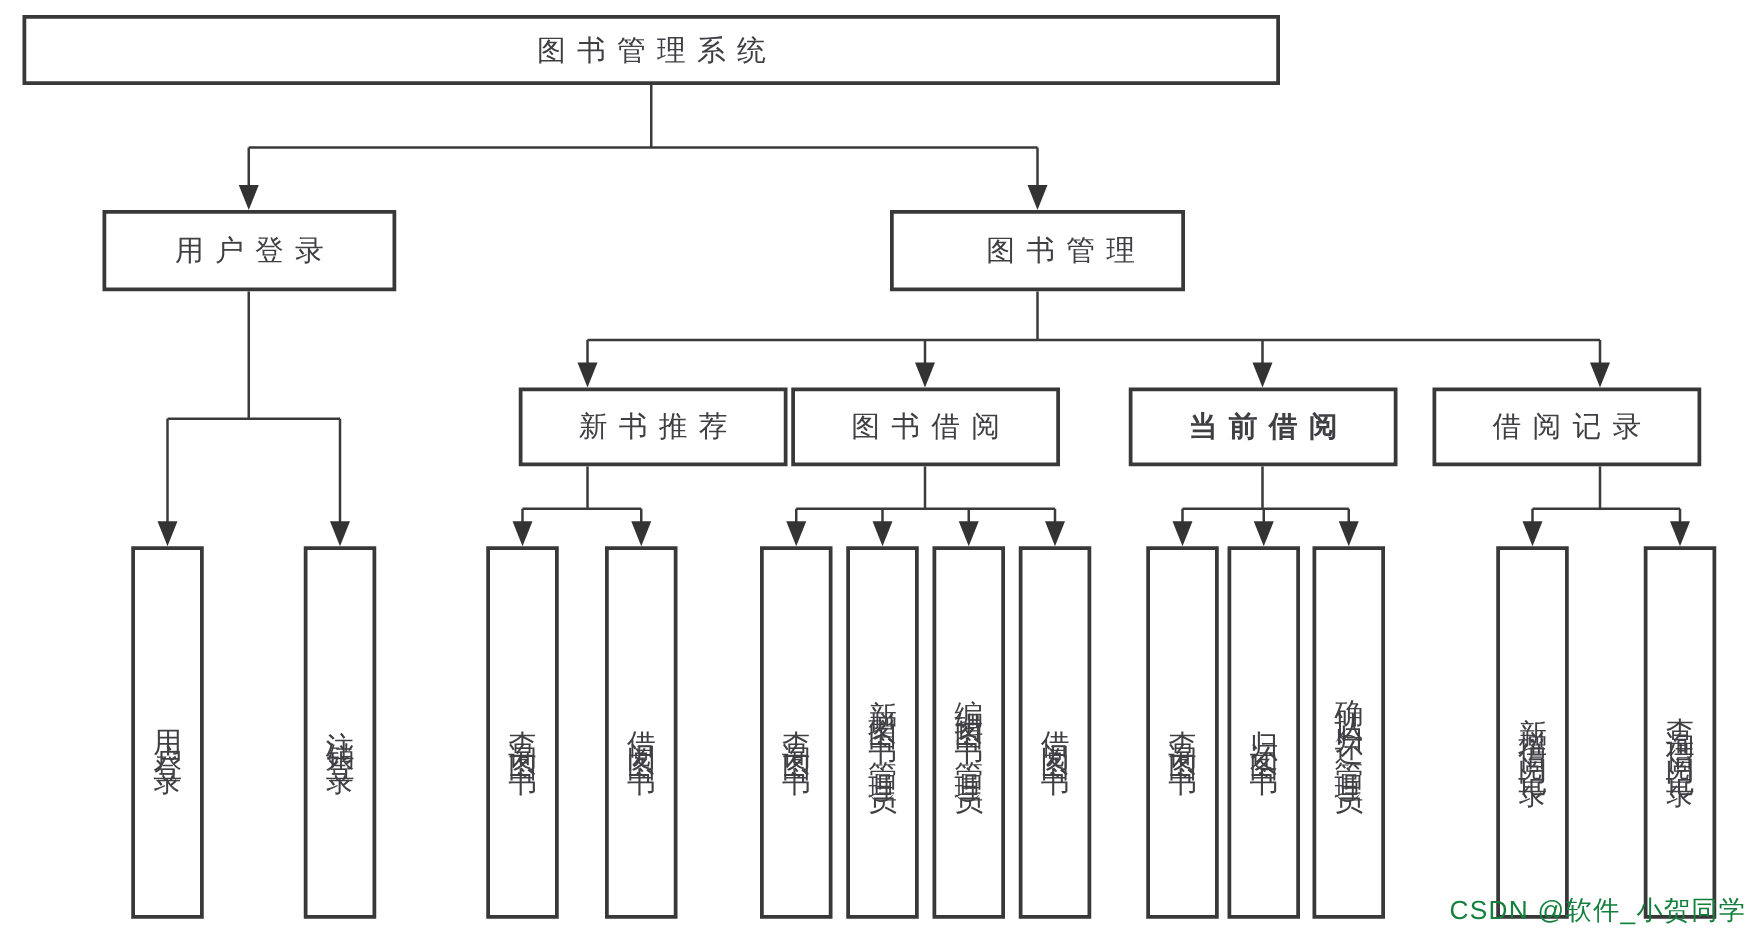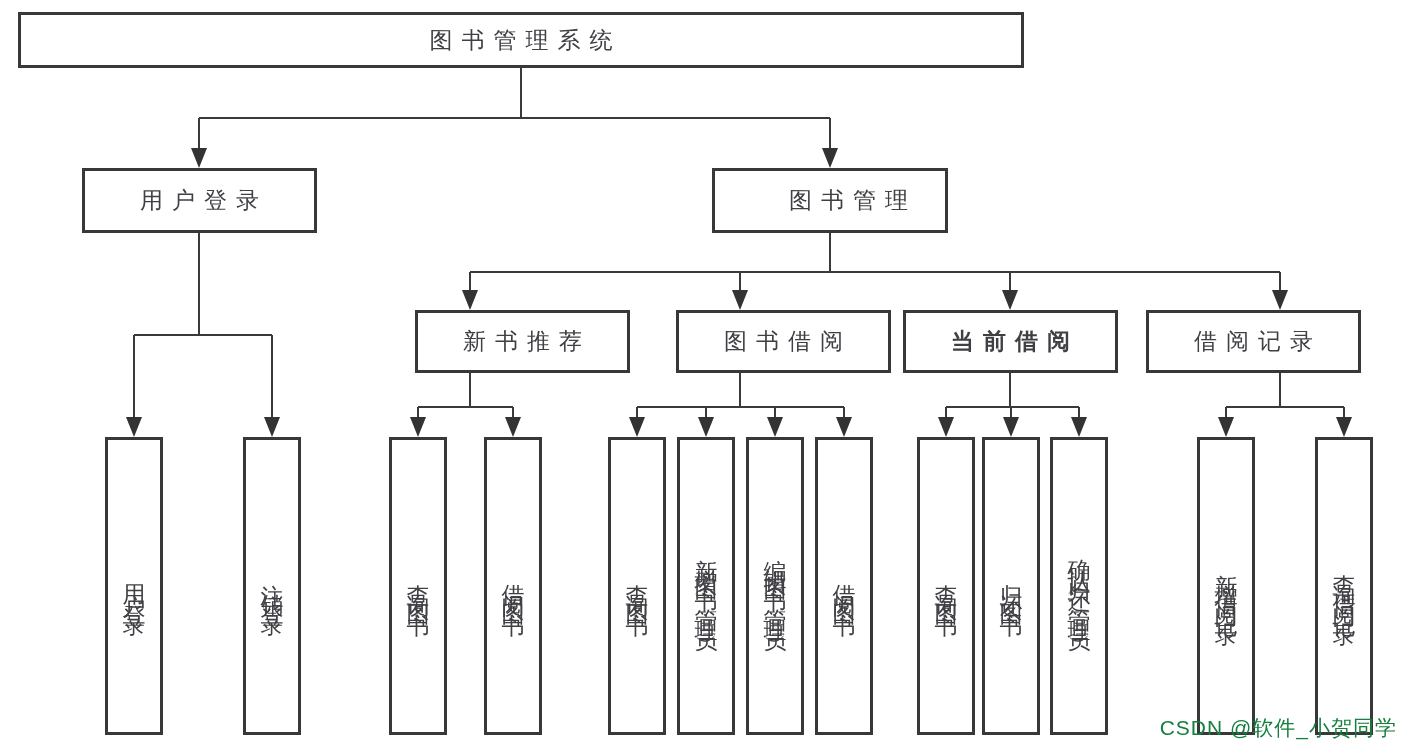--- a/index.html
+++ b/index.html
@@ -22,21 +22,21 @@
   .vlabel{
     writing-mode:vertical-rl;text-orientation:mixed;
     font-size:23px;letter-spacing:10px;line-height:1;
     color:#3f3f44;
   }
   
   .b-root{left:18px;top:12px;width:1006px;height:56px;}
   .b-l2a{left:82px;top:168px;width:235px;height:65px;}
   .b-l2b{left:712px;top:168px;width:236px;height:65px;padding-left:37px;}
   .b-l3{top:310px;width:215px;height:63px;}
-  .b-l3a{left:379px;margin-left:36px;} .b-l3b{left:633px;margin-left:43px;} .b-l3c{left:903px;font-weight:bold;} .b-l3d{left:1146px;}
+  .b-l3a{left:379px;margin-left:36px;} .b-l3b{left:633px;} .b-l3c{left:903px;font-weight:bold;} .b-l3d{left:1146px;}
   
   .leaf{top:437px;width:58px;height:298px;}
   .lf1{left:105px;} .lf2{left:243px;}
   .lf3{left:389px;} .lf4{left:484px;}
   .lf5{left:608px;} .lf6{left:677px;} .lf7{left:746px;} .lf8{left:815px;}
   .lf9{left:917px;} .lf10{left:982px;} .lf11{left:1050px;}
   .lf12{left:1197px;} .lf13{left:1315px;}
   #watermark{
     position:absolute;right:8px;bottom:5px;z-index:3;
     font-size:21px;color:#15803d;letter-spacing:1px;white-space:nowrap;

